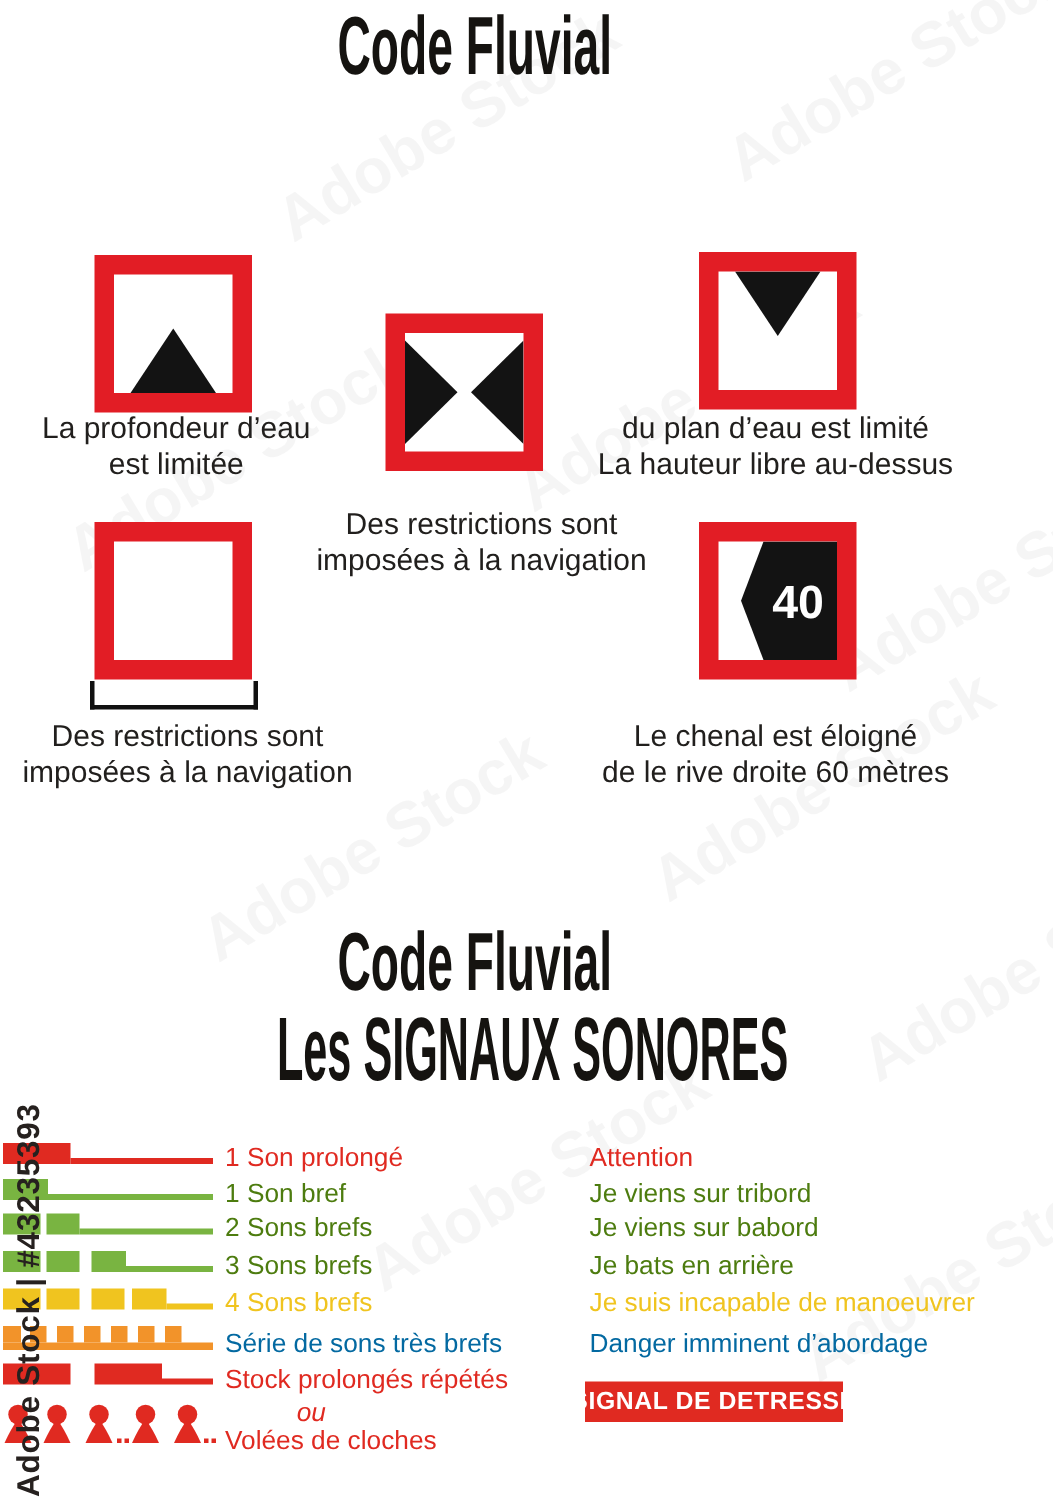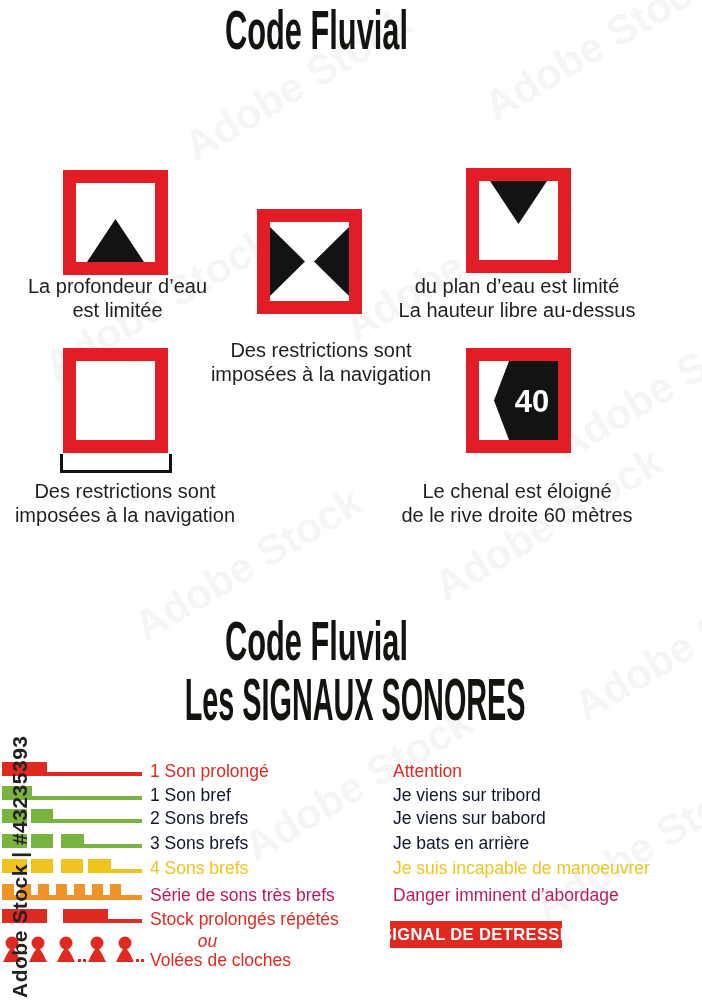--- a/index.html
+++ b/index.html
@@ -22,21 +22,21 @@
 
   
   .bar{position:absolute;left:2px;width:140px;height:14px;}
   .pulse{position:absolute;top:0;height:14px;}
   .bline{position:absolute;bottom:0;height:4px;}
   .tooth{position:absolute;top:0;height:11px;}
   .bred{background:#e02a21;} .bgreen{background:#79b441;}
   .byellow{background:#f0c41f;} .borange{background:#f2932a;}
 
   .slabel{position:absolute;font-size:17.5px;line-height:20px;white-space:nowrap;}
-  .tred{color:#e02a21;} .tgreen{color:#0f172a;} .tyellow{color:#f0c41f;} .torange{color:#be185d;}
+  .tred{color:#e02a21;} .tgreen{color:#4d7c0f;} .tyellow{color:#f0c41f;} .torange{color:#0369a1;}
 
   .badge{position:absolute;left:390px;top:921px;width:172px;height:27px;background:#e02a21;
          color:#ffffff;font-weight:700;font-size:16.5px;letter-spacing:0.4px;
          display:flex;align-items:center;justify-content:center;white-space:nowrap;}
 
   
   .wm-side{position:absolute;left:8px;top:998px;transform:rotate(-90deg);transform-origin:0 0;
            font-size:21px;font-weight:600;color:#26211f;white-space:nowrap;letter-spacing:0.5px;}
   .wm-tile{position:absolute;font-size:42px;font-weight:700;color:#5a5a5a;opacity:0.055;
            transform:rotate(-31deg);white-space:nowrap;pointer-events:none;}

